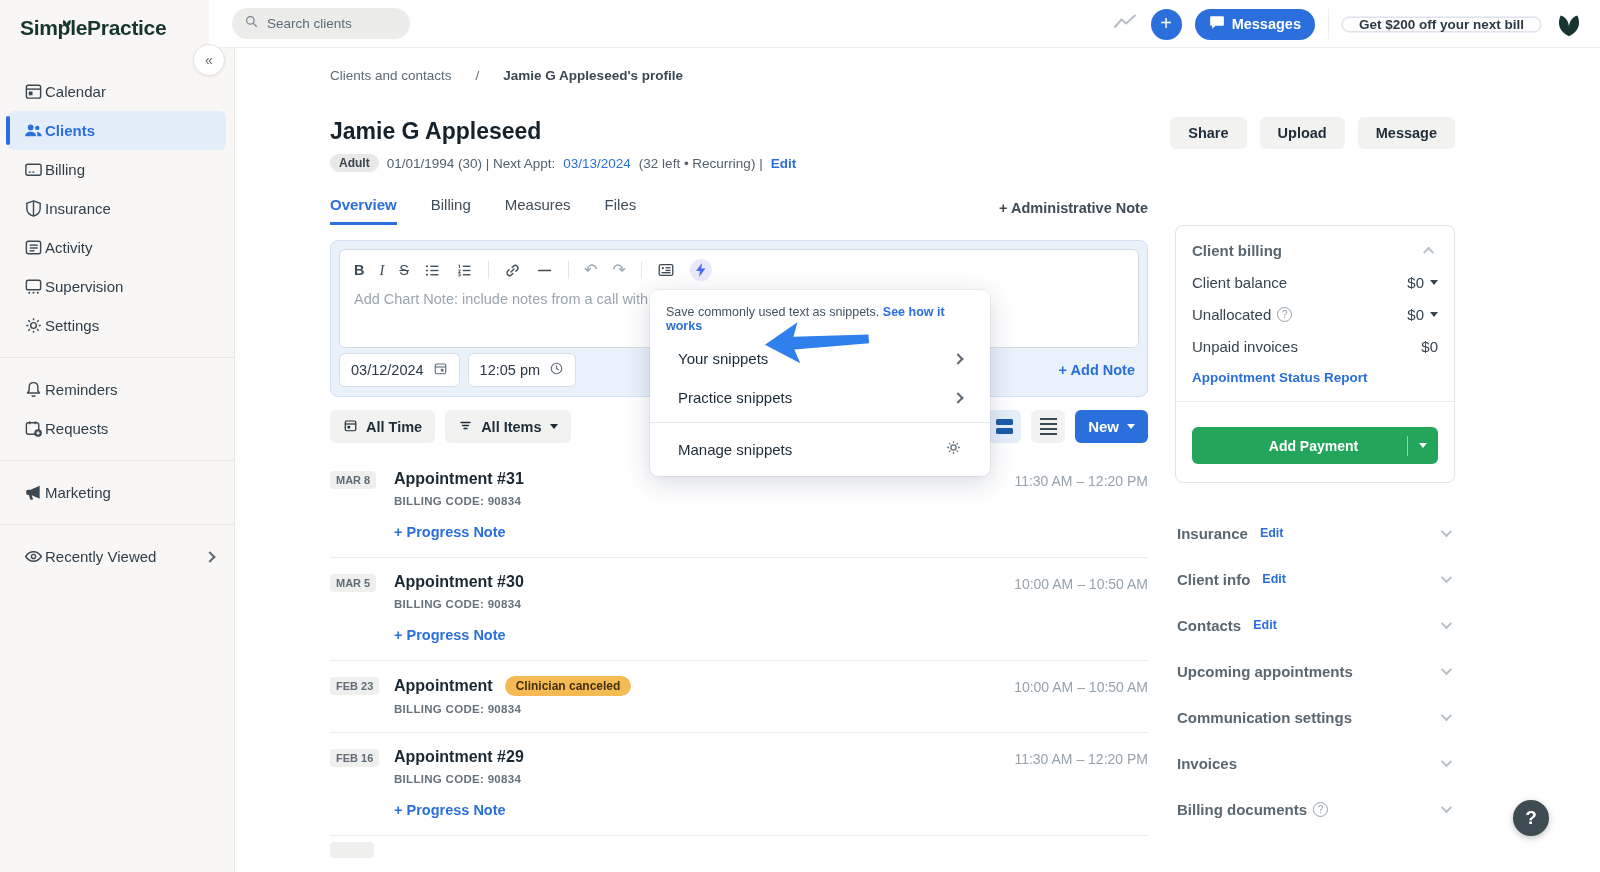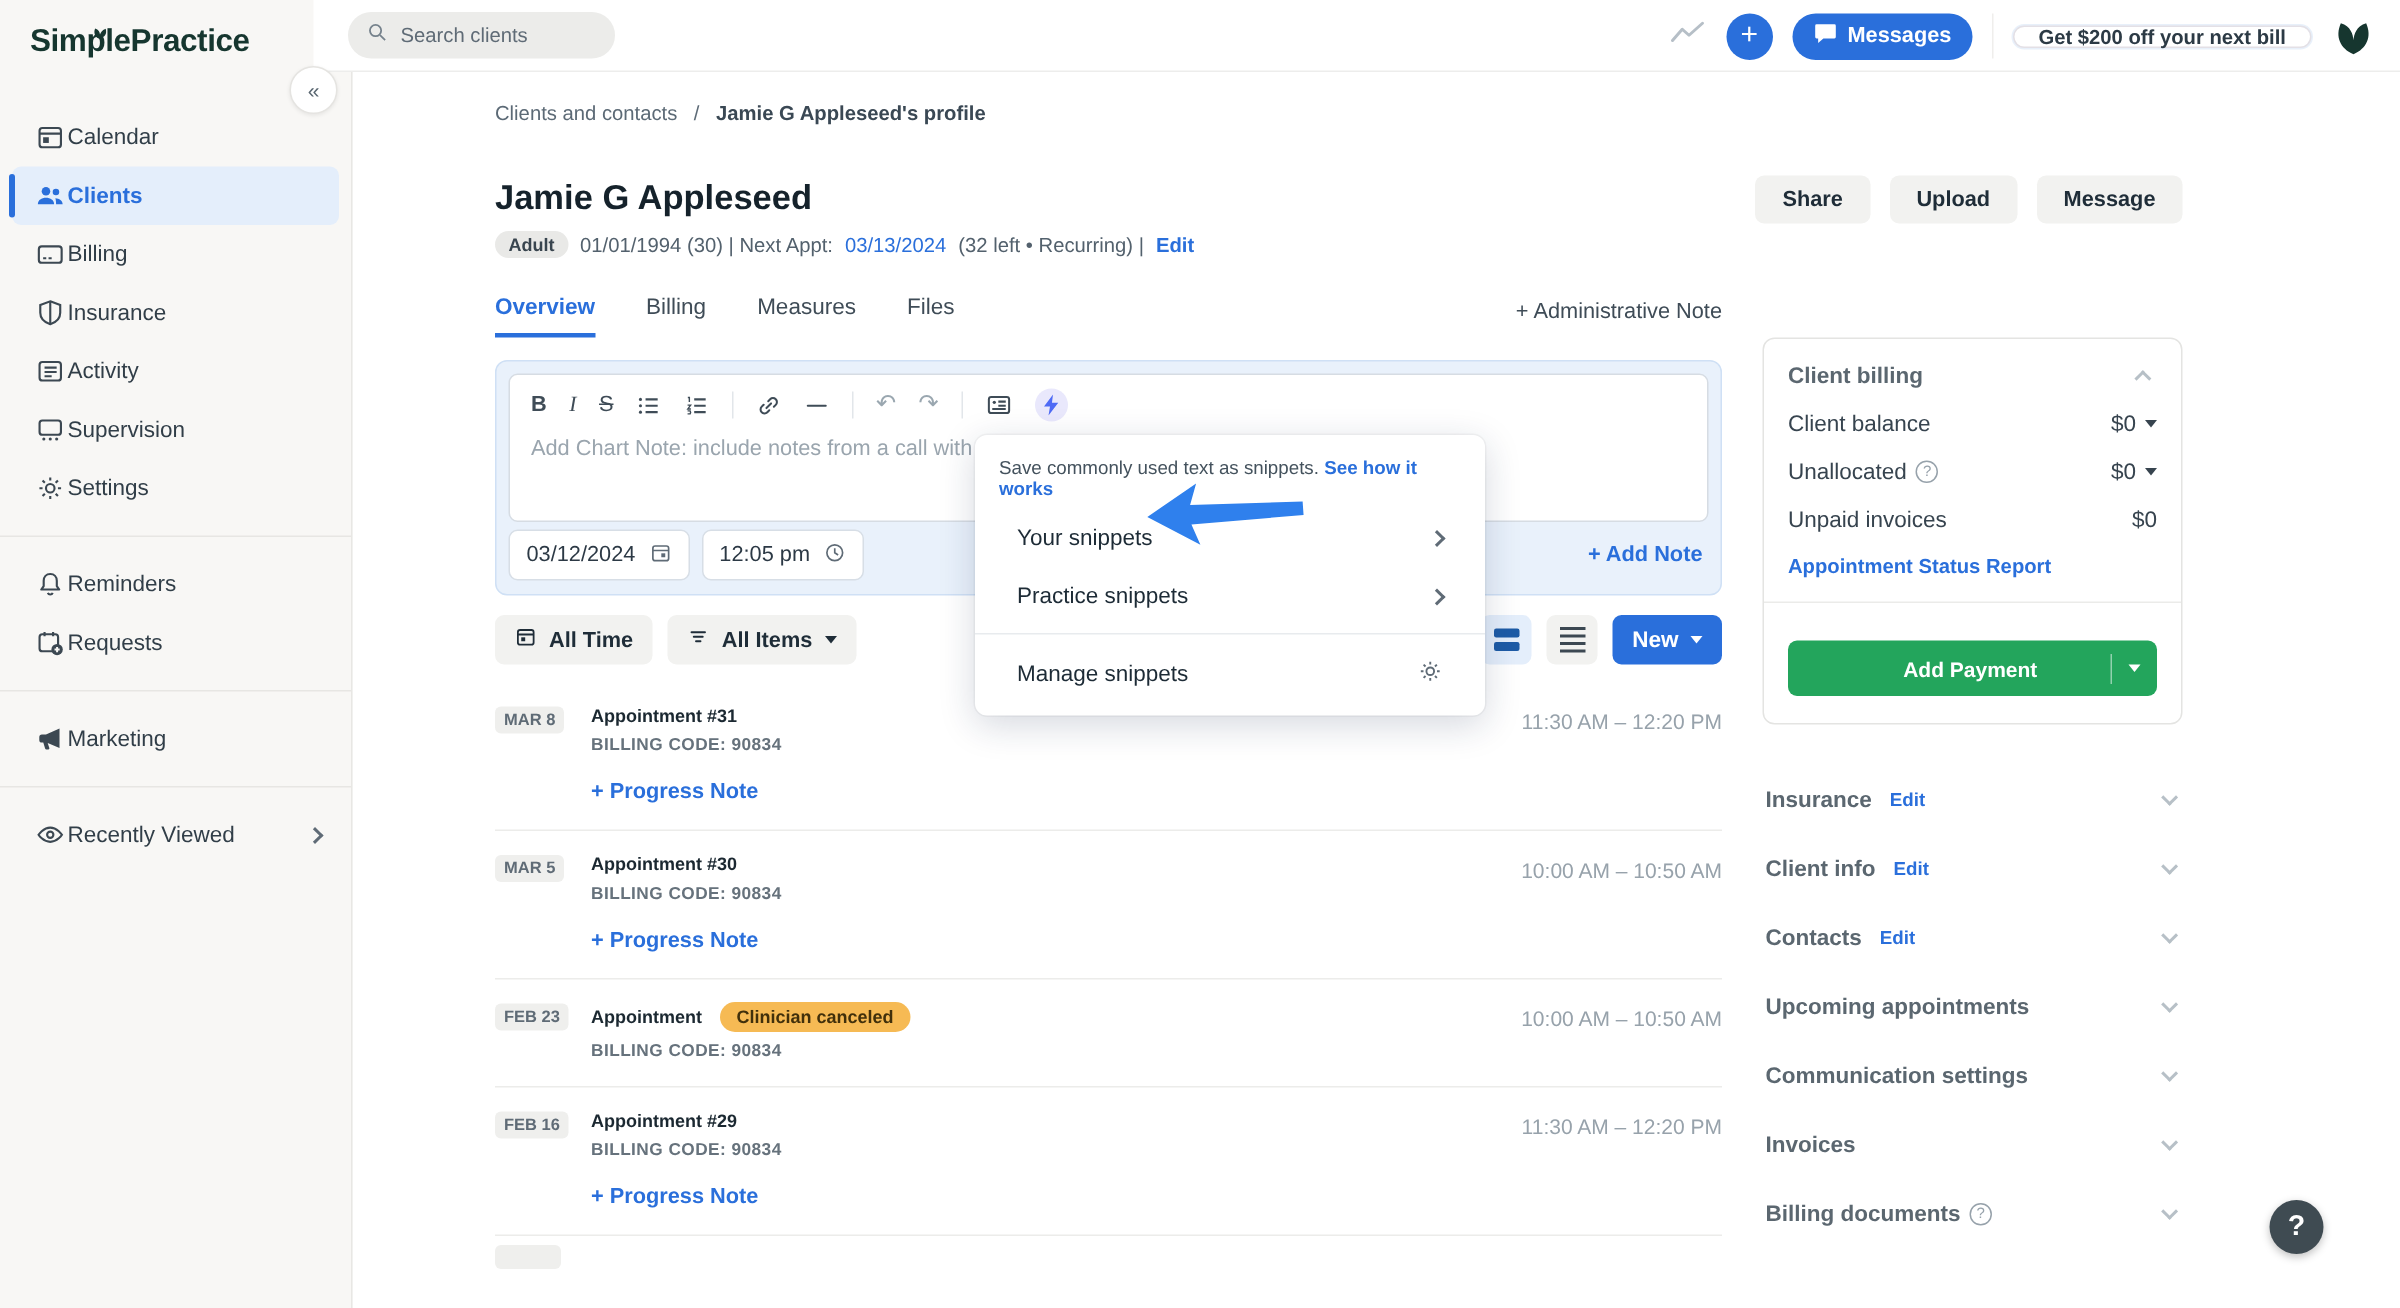--- a/index.html
+++ b/index.html
@@ -28,35 +28,35 @@
   .search-wrap input { border:none; outline:none; background:transparent; font-size:13.5px; color:#45525d; width:130px; font-family:inherit; }
   .search-wrap input::placeholder { color:#5f6b76; }
   .top-right { position:absolute; right:16px; top:0; height:48px; display:flex; align-items:center; gap:13px; }
   .plus-btn { width:31px; height:31px; border-radius:50%; background:#2a6fdb; color:#fff; font-size:20px; display:flex; align-items:center; justify-content:center; cursor:pointer; padding-bottom:2px; }
   .messages-btn { height:31px; background:#2a6fdb; color:#fff; border-radius:16px; display:flex; align-items:center; gap:7px; padding:0 14px; font-size:14.5px; font-weight:700; cursor:pointer; }
   .tb-div { width:1px; height:30px; background:#efeeec; }
   .promo-btn { height:15px; border:1px solid #e3e0e6; box-shadow:0 0 0 1px rgba(210,225,245,.5); border-radius:16px; background:#fff; padding:0 16px; display:flex; align-items:center; font-size:13.5px; font-weight:600; color:#2c3a45; cursor:pointer; }
   .avatar { width:30px; height:30px; display:flex; align-items:center; justify-content:center; cursor:pointer; }
 
   
-  .breadcrumb { position:absolute; left:330px; top:68px; font-size:13.5px; color:#5c6a76; display:flex; gap:11px; }
+  .breadcrumb { position:absolute; left:330px; top:68px; font-size:13.5px; color:#5c6a76; display:flex; gap:24px; }
   .breadcrumb .cur { font-weight:700; color:#3a4854; }
   .breadcrumb .parent { cursor:pointer; }
   .page-title { position:absolute; left:330px; top:118px; font-size:23px; font-weight:700; color:#15222b; }
   .meta { position:absolute; left:330px; top:154px; display:flex; align-items:center; gap:8px; font-size:13.5px; color:#53616d; }
   .badge-adult { background:#e9e9e7; border-radius:10px; padding:2px 9px; font-size:12px; font-weight:700; color:#39454f; }
   .blue-link { color:#2a6fdb; cursor:pointer; }
   .header-actions { position:absolute; right:145px; top:117px; display:flex; gap:13px; }
   .btn-soft { background:#f2f2f0; border:none; border-radius:6px; padding:8px 18px; font-size:14.5px; font-weight:600; color:#1f2d38; cursor:pointer; font-family:inherit; }
 
   
   .tabs { position:absolute; left:330px; top:196px; width:818px; display:flex; align-items:flex-end; }
   .tab { margin-right:34px; font-size:15px; color:#3f4c57; padding-bottom:9px; border-bottom:3px solid transparent; cursor:pointer; }
   .tab.active { color:#2a6fdb; font-weight:700; border-bottom-color:#2a6fdb; }
-  .admin-note { margin-left:auto; font-size:14.5px; font-weight:400; color:#3f4c57; padding-bottom:9px; cursor:pointer; }
+  .admin-note { margin-left:auto; font-size:14.5px; font-weight:700; color:#3f4c57; padding-bottom:9px; cursor:pointer; }
 
   
   .composer { position:absolute; left:330px; top:240px; width:818px; height:157px; background:#e9f1fb; border:1px solid #cfe0f5; border-radius:8px; }
   .editor-box { position:absolute; left:8px; right:8px; top:8px; height:99px; background:#fff; border:1px solid #d6dce3; border-radius:6px; }
   .toolbar { display:flex; align-items:center; gap:15px; padding:9px 14px 4px; color:#3f4c57; }
   .tbtn { cursor:pointer; font-size:14.5px; line-height:18px; display:flex; align-items:center; }
   .tbtn.b { font-weight:700; }
   .tbtn.i { font-style:italic; font-family:"Liberation Serif", serif; }
   .tbtn.s { text-decoration:line-through; }
   .tbtn.dim { color:#9aa7b0; font-size:16px; }
@@ -85,21 +85,21 @@
   .toggle.card span { width:17px; height:6px; border-radius:1.5px; background:#1d5ba6; }
   .toggle.list { background:#f2f2f0; gap:2.5px; }
   .toggle.list span { width:17px; height:2.5px; background:#3c4852; }
   .btn-new { height:33px; background:#2a6fdb; border:none; border-radius:6px; padding:0 13px; display:flex; align-items:center; gap:8px; font-size:15px; font-weight:700; color:#fff; cursor:pointer; font-family:inherit; }
 
   
   .appointments { position:absolute; left:330px; top:455px; width:818px; }
   .appt { position:relative; padding:15px 0 17px 64px; border-bottom:1px solid #ececea; }
   .appt-date { position:absolute; left:0; top:16px; background:#efefed; border-radius:4px; padding:3px 6px; font-size:11px; font-weight:700; color:#5f6b76; white-space:nowrap; }
   .appt-head { display:flex; align-items:center; gap:12px; }
-  .appt-title { font-size:12px; font-weight:700; color:#1b2831; }
+  .appt-title { font-size:16px; font-weight:700; color:#1b2831; }
   .badge-cancel { background:#f6ba54; border-radius:11px; padding:3px 11px; font-size:12px; font-weight:700; color:#41300b; }
   .appt-time { position:absolute; right:0; top:18px; font-size:14px; color:#97a2ab; }
   .appt-code { margin-top:7px; font-size:11.5px; font-weight:700; color:#66727c; letter-spacing:.3px; }
   .appt-note { margin-top:17px; font-size:14.5px; font-weight:700; color:#2a6fdb; cursor:pointer; }
   .appt-partial { padding-top:6px; }
   .appt-partial span { display:inline-block; width:44px; height:16px; background:#efefed; border-radius:4px; }
 
   
   .right-rail { position:absolute; left:1175px; top:225px; width:280px; }
   .billing-card { background:#fff; border:1px solid #e4e4e2; border-radius:8px; padding:16px 16px 18px; }

